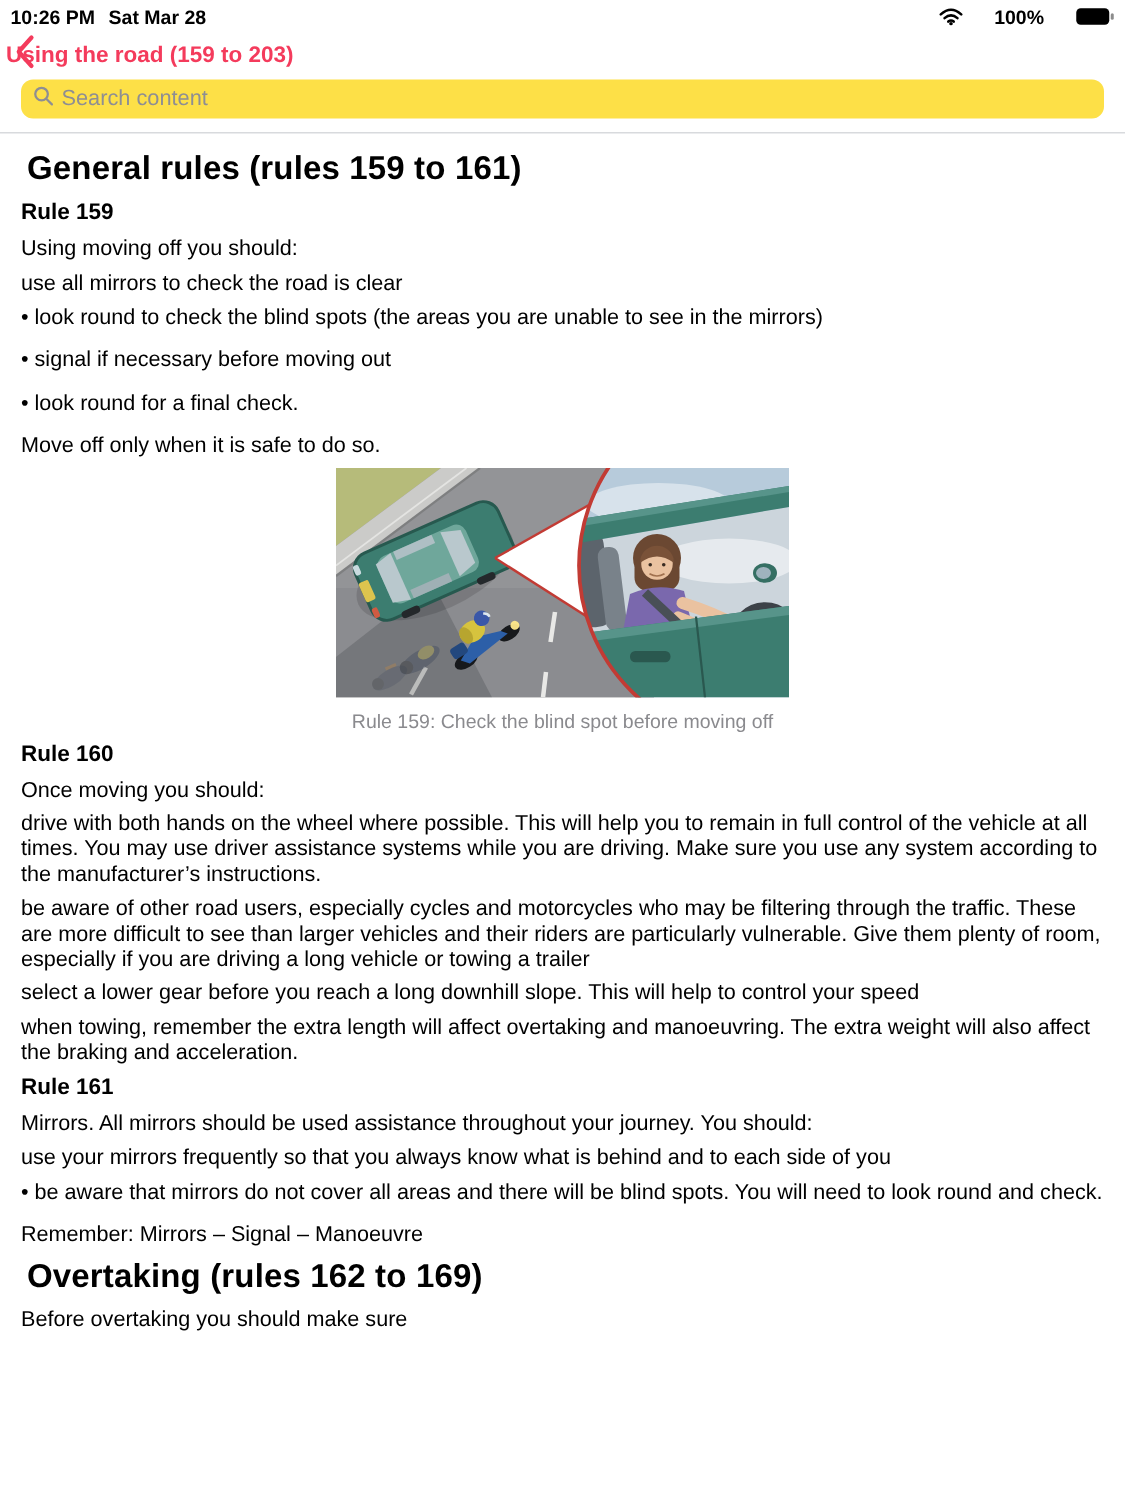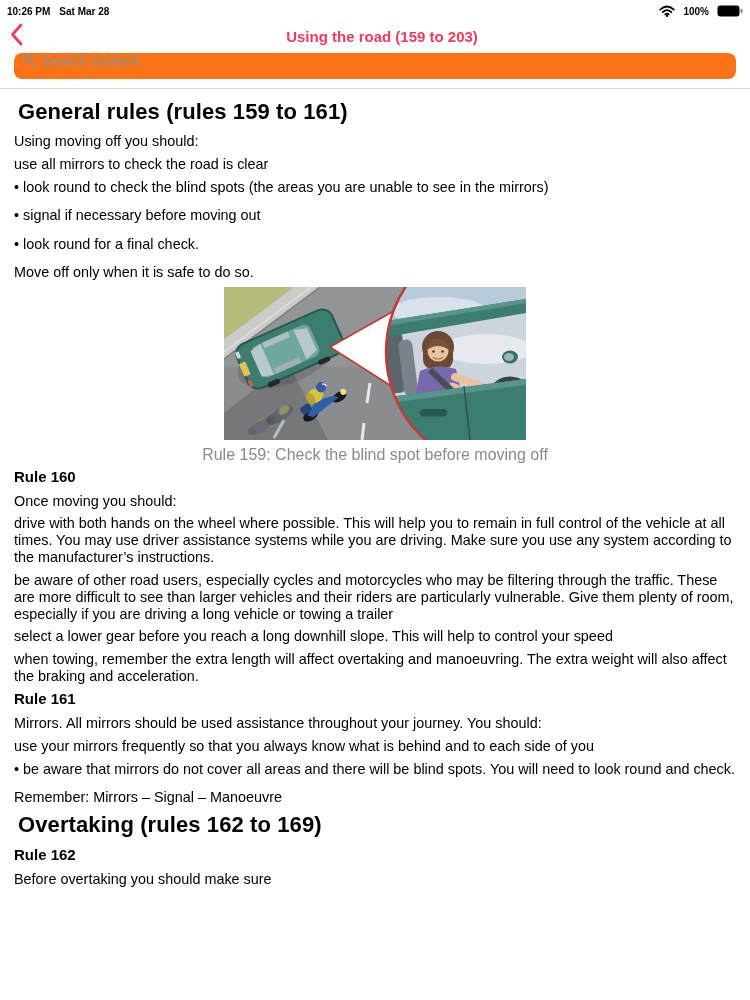--- a/index.html
+++ b/index.html
@@ -1,47 +1,47 @@
 <!DOCTYPE html>
 <html><head>
 <meta charset="utf-8">
 <style>
   * { box-sizing: border-box; margin: 0; padding: 0; }
   html,body { width:750px; height:1000px; overflow:hidden; background:#fff;
     font-family:"Liberation Sans","DejaVu Sans",sans-serif; color:#000; }
 
   
-  .status-bar { height:22px; display:flex; align-items:center; padding:0 7px 0 7px; font-size:10px; font-weight:700; }
+  .status-bar { height:22px; display:flex; align-items:center; padding:0 7px 0 7px; font-size:13px; font-weight:700; }
   .sb-left { display:flex; gap:9px; align-items:center; }
-  .sb-right { margin-left:auto; display:flex; gap:8px; align-items:center; font-weight:600; }
+  .sb-right { margin-left:auto; display:flex; gap:21px; align-items:center; font-weight:600; }
   .sb-right svg { display:block; }
 
   
   .nav-bar { position:relative; height:28px; display:flex; align-items:center; padding:0 10px; }
   .back-button { width:26px; height:24px; display:flex; align-items:center; cursor:pointer; background:none; border:none; }
-  .nav-title { position:absolute; left:14px; right:0; text-align:center; font-size:15px; font-weight:700; pointer-events:none; }
+  .nav-title { position:absolute; left:4px; right:0; font-size:15px; font-weight:700; pointer-events:none; }
 
   
   .search-wrap { padding:3px 14px 9px; }
-  .search-field { display:flex; align-items:flex-start; gap:5px; background:#f97316; border-radius:8px; height:26px; padding:0 8px; }
+  .search-field { display:flex; align-items:center; gap:5px; background:#fde047; border-radius:8px; height:26px; padding:0 8px; }
   .search-field input { border:none; outline:none; background:transparent; font-size:14.5px; flex:1;
     font-family:"Liberation Sans","DejaVu Sans",sans-serif; color:#333; }
   .search-field input::placeholder { color:#8E8E93; opacity:1; }
   .header-divider { height:1px; background:#D8DADD; }
 
   
   main { padding:7px 14px 0; height:860px; }
   .b-h1 { font-size:22px; font-weight:700; margin:3px 4px 8px; letter-spacing:.1px; }
   .b-h2 { font-size:15px; font-weight:700; margin:3px 0 8px; }
   .b-p  { font-size:14.4px; line-height:17px; margin:0 0 5.5px; }
   .b-li { font-size:14.4px; line-height:17px; margin:6px 0 11.5px; }
 
   figure.rule-figure { margin:3px 0 6px; text-align:center; }
   .figure-frame { display:inline-block; line-height:0; }
-  .figure-caption { font-size:16px; color:#8A8A8E; margin-top:4px; line-height:14px; }
+  .figure-caption { font-size:13px; color:#8A8A8E; margin-top:4px; line-height:14px; }
 </style>
 </head>
 <body>
 
 <div class="status-bar">
   <div class="sb-left">
     <span>10:26 PM</span>
     <span>Sat Mar 28</span>
   </div>
   <div class="sb-right">
@@ -82,20 +82,21 @@
         <line x1="9" y1="9" x2="12.6" y2="12.6" stroke="#8E8E93" stroke-width="1.5" stroke-linecap="round"></line>
       </svg>
     </span>
     <input type="text" placeholder="Search content" style="">
   </div>
 </div>
 <div class="header-divider"></div>
 
 <main>
     <div class="b-h1">General rules (rules 159 to 161)</div>
+    <div class="b-h2">Rule 159</div>
     <div class="b-p">Using moving off you should:</div>
     <div class="b-p">use all mirrors to check the road is clear</div>
     <div class="b-li">• look round to check the blind spots (the areas you are unable to see in the mirrors)</div>
     <div class="b-li">• signal if necessary before moving out</div>
     <div class="b-li">• look round for a final check.</div>
     <div class="b-p">Move off only when it is safe to do so.</div>
   <figure class="rule-figure">
     <span class="figure-frame">
       <svg width="302" height="153" viewBox="0 0 302 153">
 
@@ -211,15 +212,14 @@
     <div class="b-p">drive with both hands on the wheel where possible. This will help you to remain in full control of the vehicle at all times. You may use driver assistance systems while you are driving. Make sure you use any system according to the manufacturer’s instructions.</div>
     <div class="b-p">be aware of other road users, especially cycles and motorcycles who may be filtering through the traffic. These are more difficult to see than larger vehicles and their riders are particularly vulnerable. Give them plenty of room, especially if you are driving a long vehicle or towing a trailer</div>
     <div class="b-p">select a lower gear before you reach a long downhill slope. This will help to control your speed</div>
     <div class="b-p">when towing, remember the extra length will affect overtaking and manoeuvring. The extra weight will also affect the braking and acceleration.</div>
     <div class="b-h2">Rule 161</div>
     <div class="b-p">Mirrors. All mirrors should be used assistance throughout your journey. You should:</div>
     <div class="b-p">use your mirrors frequently so that you always know what is behind and to each side of you</div>
     <div class="b-li">• be aware that mirrors do not cover all areas and there will be blind spots. You will need to look round and check.</div>
     <div class="b-p">Remember: Mirrors – Signal – Manoeuvre</div>
     <div class="b-h1">Overtaking (rules 162 to 169)</div>
-    <div class="b-h2">Rule 162</div>
     <div class="b-p">Before overtaking you should make sure</div>
   </main>
 
 </body></html>

